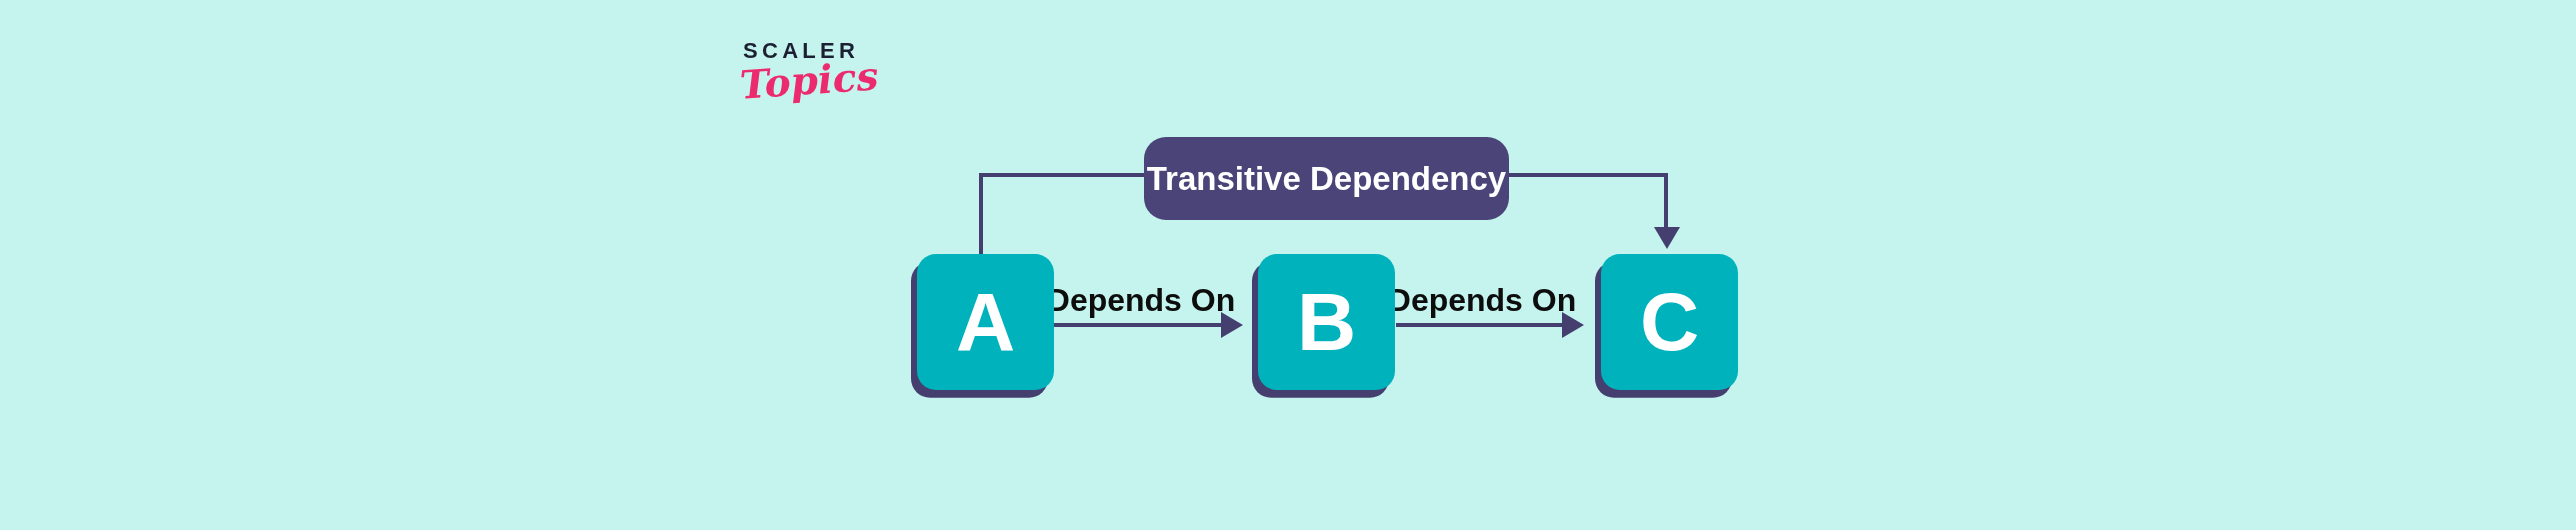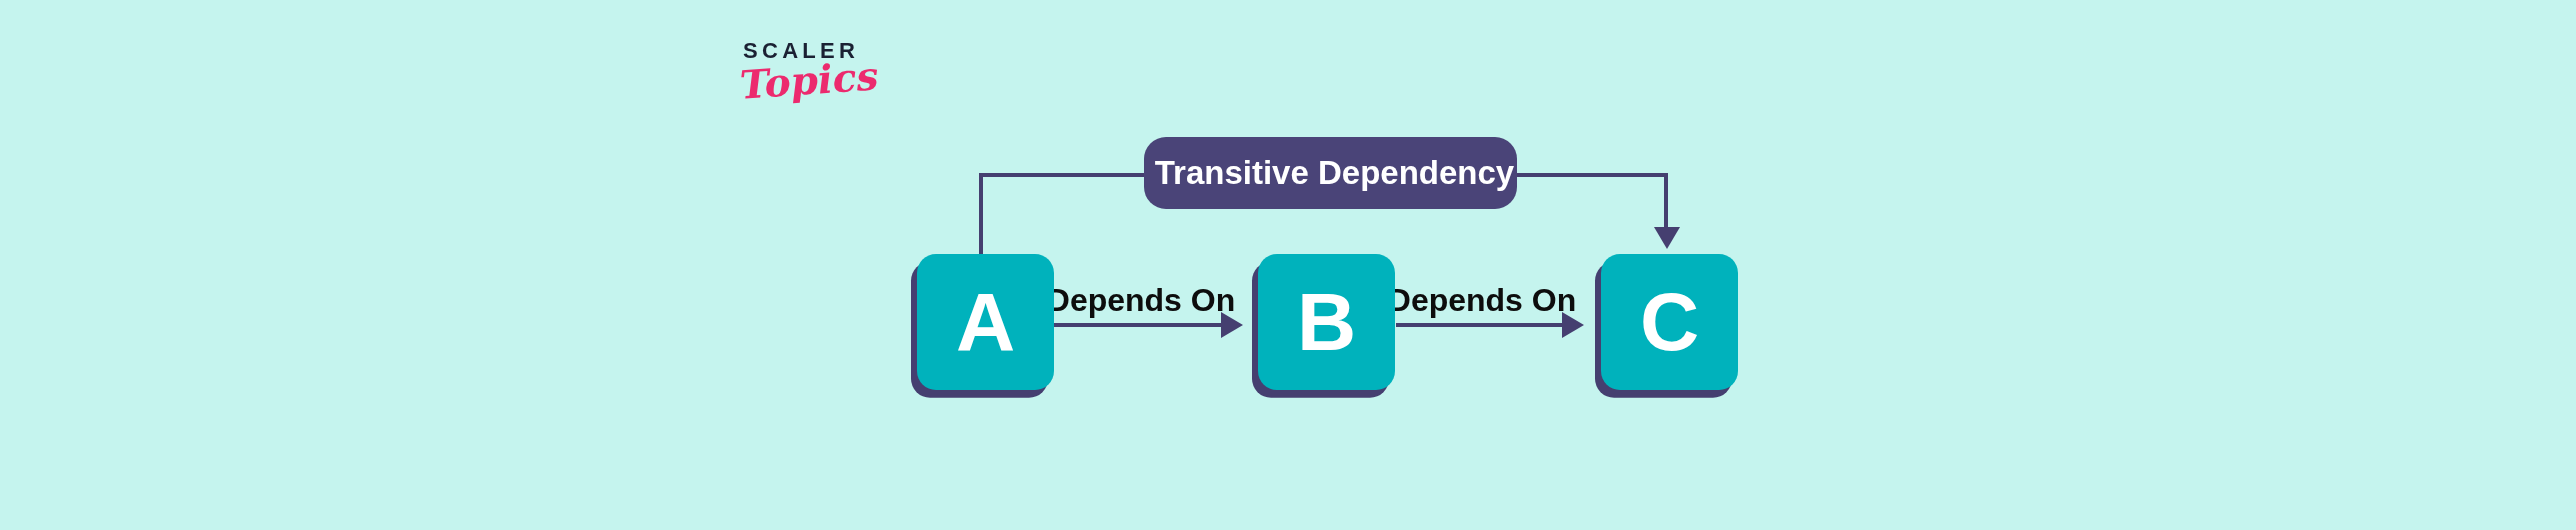--- a/index.html
+++ b/index.html
@@ -30,29 +30,28 @@
     margin-top: -3.4px;
     margin-left: -3.4px;
     transform: rotate(-4deg);
     color: var(--logo-pink, #ec2a6e);
   }
 
   
   .banner {
     position: absolute;
     left: 1144px; top: 137px;
-    width: 365px; height: 72px;
+    width: 365px; height: 83px;
     background: var(--banner-bg, #4a4478);
     border-radius: 22px;
     display: flex; align-items: center; justify-content: center;
     color: var(--banner-text, #ffffff);
     font-size: 33px; font-weight: bold;
     white-space: nowrap;
     z-index: 3;
-    padding-left: 8px;
   }
 
   
   .hline, .vline { position: absolute; background: var(--line, #453f70); z-index: 1; }
   .hline { height: 4.3px; }
   .vline { width: 4.3px; }
 
   .l-horiz { left: 979px; top: 173px; width: 167px; }
   .l-vert  { left: 979px; top: 173px; height: 83px; }
   .r-horiz { left: 1507px; top: 173px; width: 161px; }

